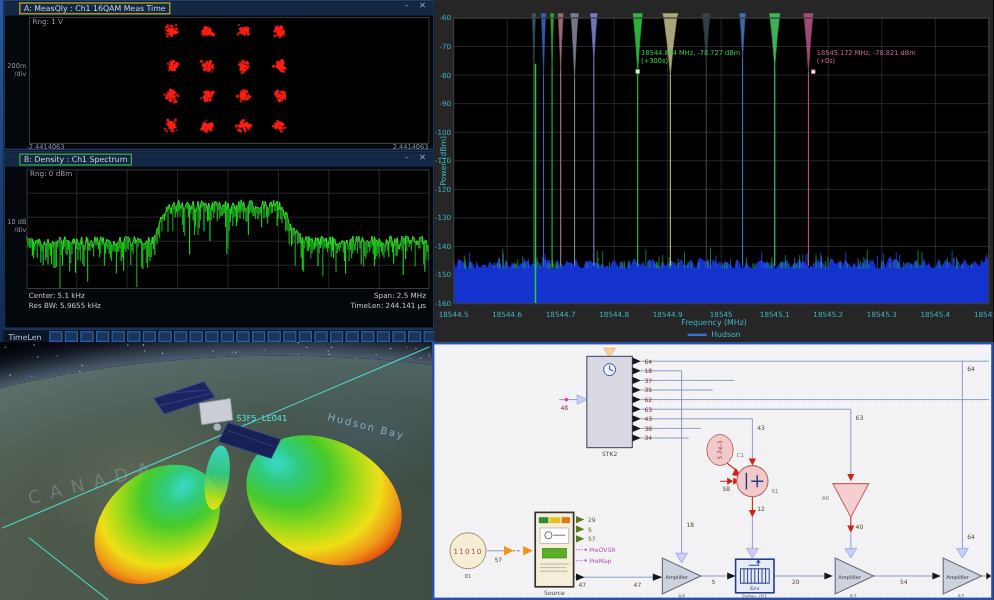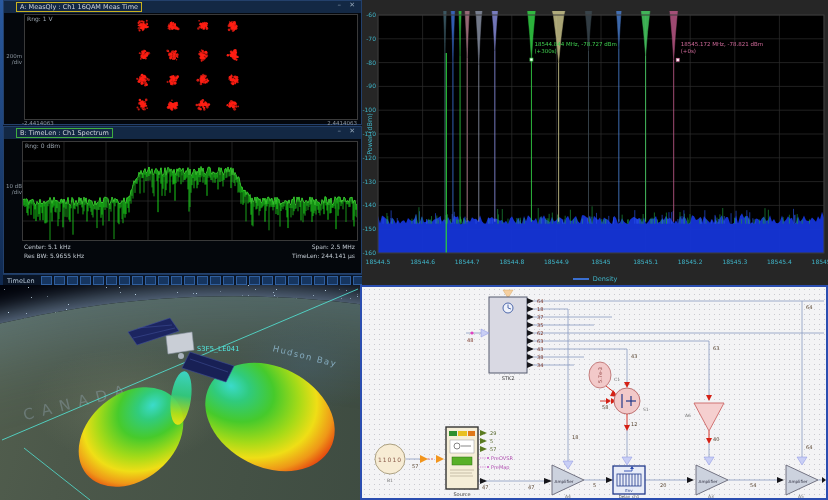--- a/index.html
+++ b/index.html
@@ -820,21 +820,21 @@
             </g>
             <rect x="0.5" y="0.5" width="333" height="105" fill="none" stroke="#3a3a3a" stroke-width="1"></rect>
           </svg>
       </div>
       <span class="axis-num" style="left:18px;top:119px">-2.4414063</span>
       <span class="axis-num" style="right:4px;top:119px">2.4414063</span>
     </div>
 
     <div class="win win-b">
       <div class="titlebar">
-        <span class="title-box tb-green">B: TimeLen : Ch1 Spectrum</span>
+        <span class="title-box tb-green">B: Density : Ch1 Spectrum</span>
         <span class="win-controls">
           <span>–</span>
           <span>✕</span>
         </span>
       </div>
       <span class="ydiv" style="top:56px">
         <span>10 dB</span><br><span>/div</span></span>
       <div class="plot-b">
         <span class="rng-label">Rng: 0 dBm</span>
         <svg id="vsa-svg" width="336" height="100">
@@ -1489,22 +1489,23 @@
         <g font-size="5.5">
           <rect x="167.92400000042835" y="47.070260000000005" width="3" height="3" fill="#fff" stroke="#3fcf4f" stroke-width="0.7"></rect>
           <text x="172.42400000042835" y="34.570260000000005" fill="#3fcf4f">18544.844 MHz, -78.727 dBm</text>
           <text x="172.42400000042835" y="41.570260000000005" fill="#3fcf4f">(+300s)</text>
           <rect x="314.2119999994029" y="47.29397999999999" width="3" height="3" fill="#fff" stroke="#d06a9a" stroke-width="0.7"></rect>
           <text x="318.7119999994029" y="34.79397999999999" fill="#d06a9a">18545.172 MHz, -78.821 dBm</text>
           <text x="318.7119999994029" y="41.79397999999999" fill="#d06a9a">(+0s)</text>
         </g>
         <rect x="16" y="4" width="446" height="238" fill="none" stroke="#3a3a3a" stroke-width="1"></rect>
       </svg>
+    <div class="xlab">Frequency (MHz)</div>
     <div class="legend">
-      <span class="line"></span><span>Density</span>
+      <span class="line"></span><span>Hudson</span>
     </div>
   </section>
 
   <section class="q-bl">
     <div id="stars">
         <div class="star" style="left: 93.7677px; top: 33.8026px; opacity: 0.68;"></div>
         <div class="star" style="left: 248.488px; top: 0.0296064px; opacity: 0.87;"></div>
         <div class="star" style="left: 4.0863px; top: 4.42833px; opacity: 0.58;"></div>
         <div class="star" style="left: 241.539px; top: 9.52099px; opacity: 0.35;"></div>
         <div class="star" style="left: 121.989px; top: 18.8869px; opacity: 0.48;"></div>

